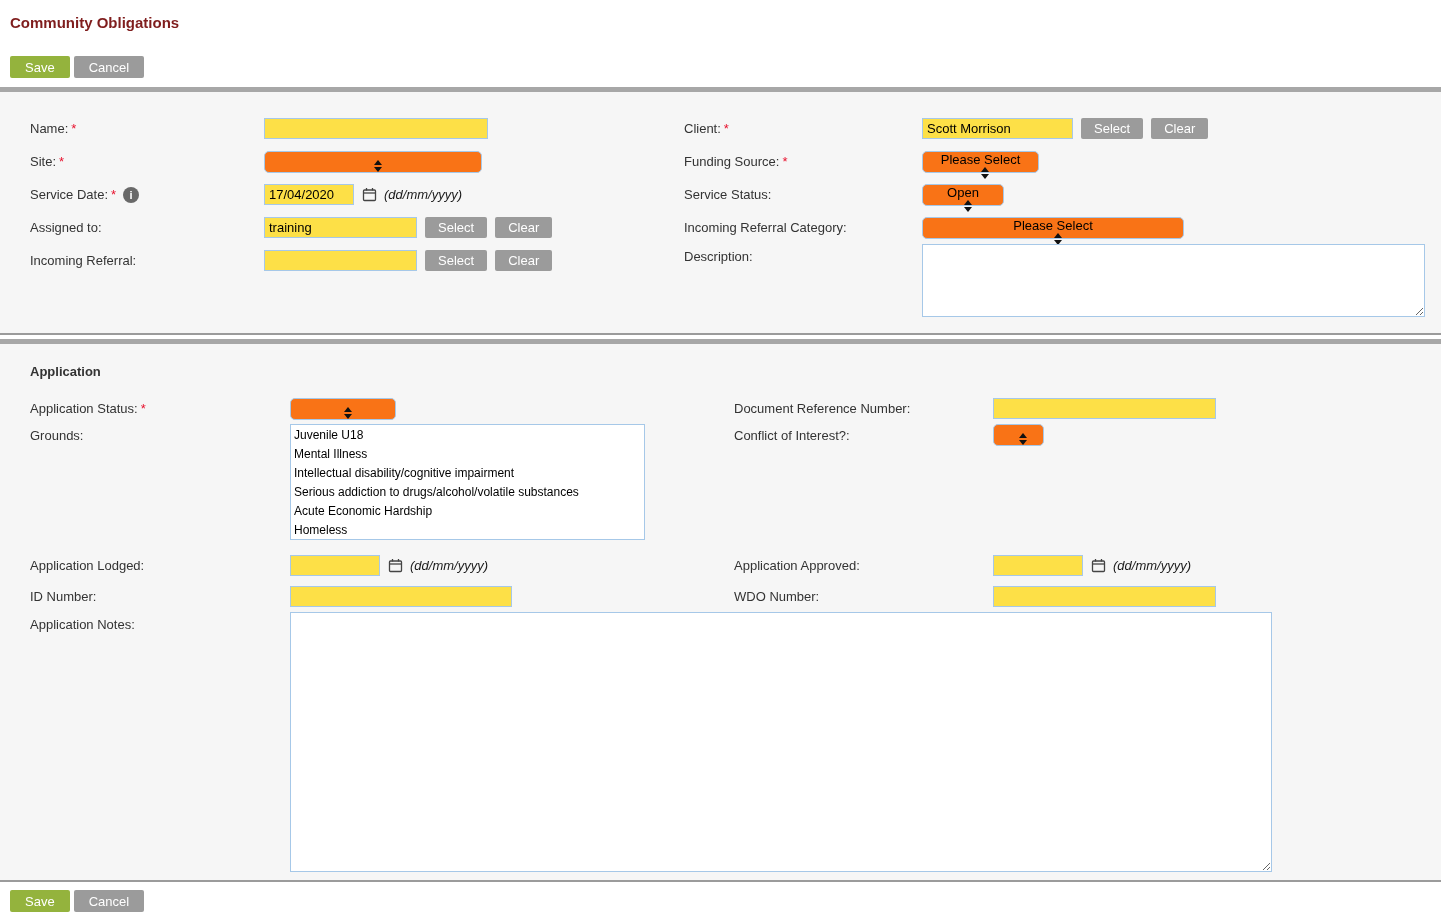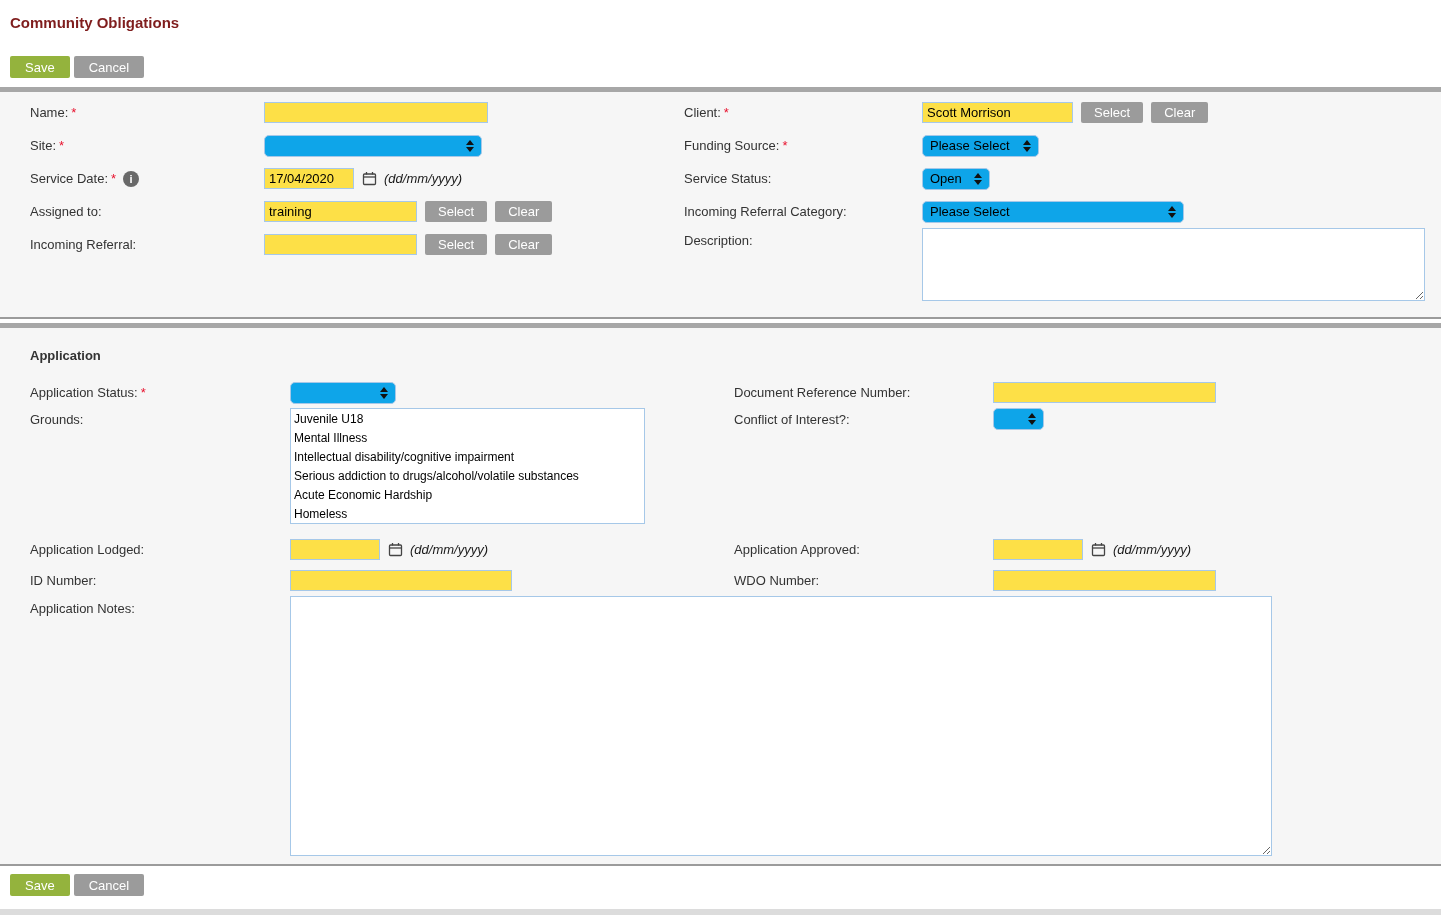--- a/index.html
+++ b/index.html
@@ -10,46 +10,46 @@
 
   .btnrow { display:flex; gap:4px; margin:25px 0 0 10px; }
   .btn { height:22px; padding:0 15px; border:none; border-radius:2px; color:#fff;
          font-family:"Liberation Sans",sans-serif; font-size:13px; display:inline-flex;
          align-items:center; justify-content:center; cursor:pointer; }
   .btn.green { background:#94b33d; }
   .btn.gray  { background:#9b9b9b; }
   .btn.sm { height:21px; padding:0 13px; border-radius:2px; background:#9b9b9b; margin-left:8px; }
 
   .sec { background:#f6f6f6; border-top:5px solid #a7a7a7; border-bottom:2px solid #9b9b9b; }
-  .sec1 { margin-top:9px; padding-top:4px; padding-bottom:16px; }
+  .sec1 { margin-top:9px; padding-top:20px; padding-bottom:16px; }
   .sec2 { margin-top:4px; padding-bottom:8px; }
 
   .cols { display:flex; }
   .c1l { width:684px; padding-left:30px; }
   .c1r { flex:1; padding-right:16px; }
   .row { display:flex; align-items:center; height:33px; }
   .row.top { align-items:flex-start; height:auto; }
   .row.top .lbl { padding-top:5px; }
   .c1l .lbl { width:234px; flex:none; }
   .c1r .lbl { width:238px; flex:none; }
 
   .req { color:#e8112d; margin-left:3px; }
 
   .ti { height:21px; border:1px solid #a6c8e8; background:#fde047; padding:0 4px;
         font-family:"Liberation Sans",sans-serif; font-size:13px; color:#000; }
   .w224{width:224px} .w153{width:153px} .w151{width:151px} .w90{width:90px}
   .w222{width:222px} .w223{width:223px}
 
-  .sel { height:22px; border:1px solid #a6c8e8; border-radius:5px; background:#0ea5e9;
+  .sel { height:22px; border:1px solid #a6c8e8; border-radius:5px; background:#f97316;
          display:inline-flex; align-items:center; justify-content:space-between;
-         padding:0 7px; color:#000; cursor:default; }
+         padding:0 7px; color:#000; cursor:default;flex-direction:column; }
   .sel .arrows { display:flex; flex-direction:column; align-items:center; gap:2px; margin-left:9px; }
   .tri-up { width:0; height:0; border-left:4px solid transparent; border-right:4px solid transparent; border-bottom:5px solid #111; }
   .tri-dn { width:0; height:0; border-left:4px solid transparent; border-right:4px solid transparent; border-top:5px solid #111; }
-  .selw218{width:218px} .selw117{width:117px} .selw76{width:68px} .selw262{width:262px}
+  .selw218{width:218px} .selw117{width:117px} .selw76{width:82px} .selw262{width:262px}
   .selw106{width:106px} .selw51{width:51px}
 
   .info-icon { width:16px; height:16px; border-radius:50%; background:#696969; color:#fff;
                font-size:11px; font-weight:bold; display:inline-flex; align-items:center;
                justify-content:center; margin-left:7px; }
 
   .cal { margin-left:8px; display:inline-flex; }
   .hint { font-style:italic; color:#1a1a1a; margin-left:7px; }
 
   .ta { border:1px solid #a6c8e8; background:#fff; resize:both;

